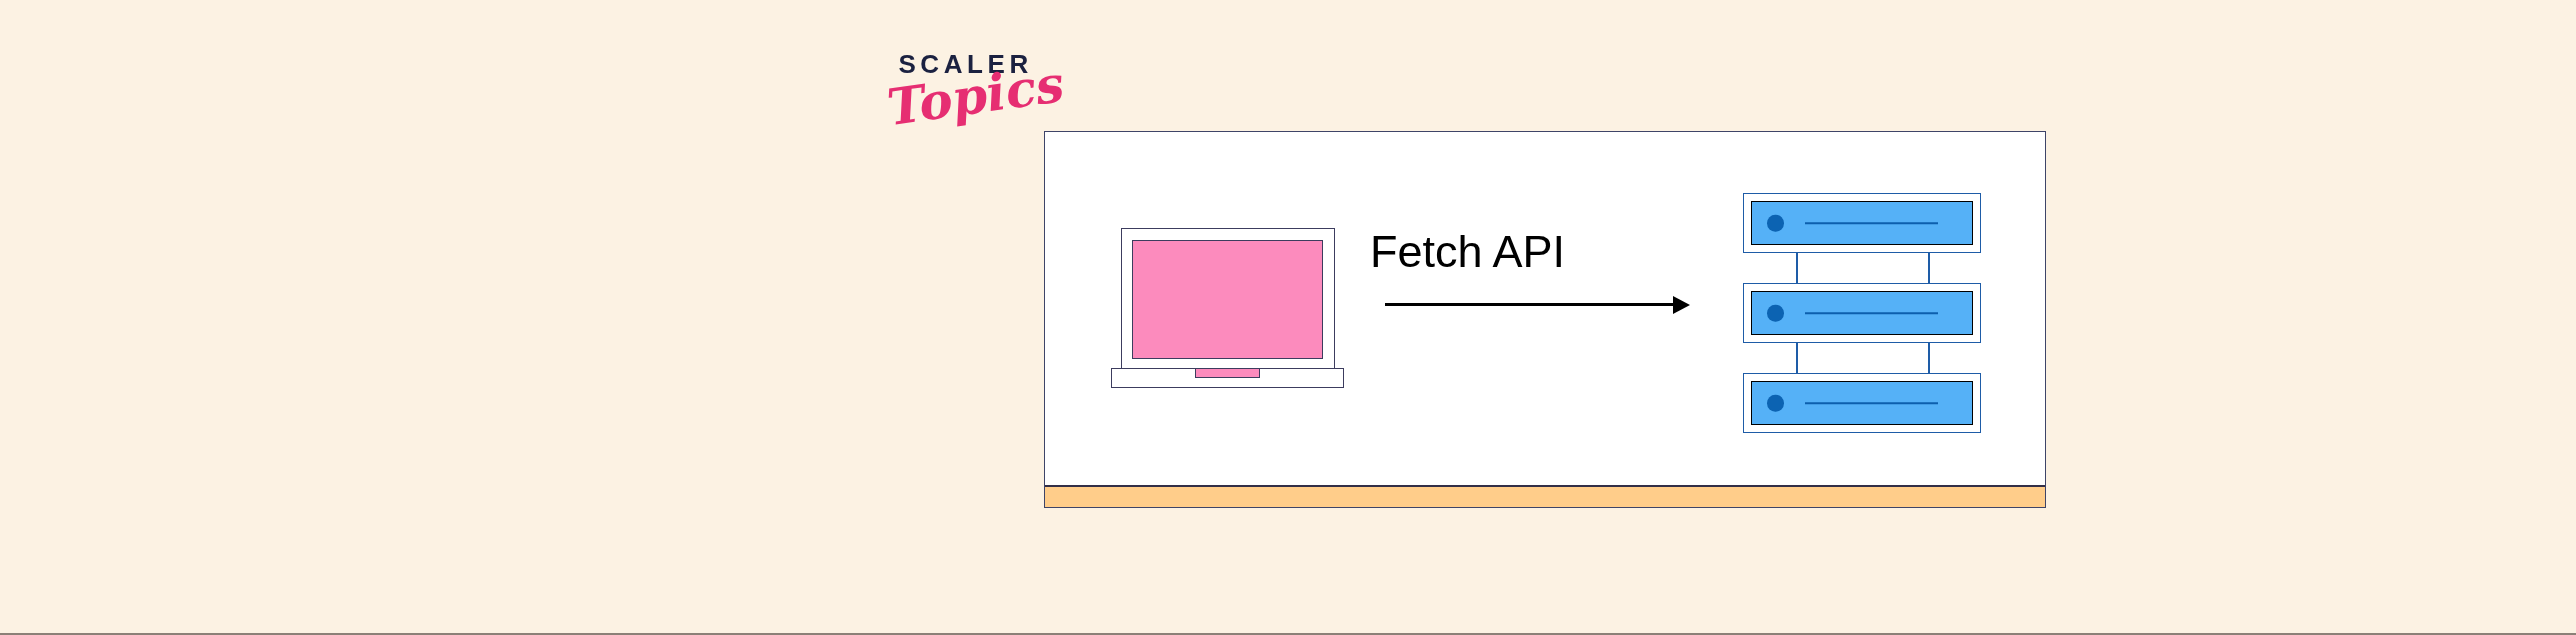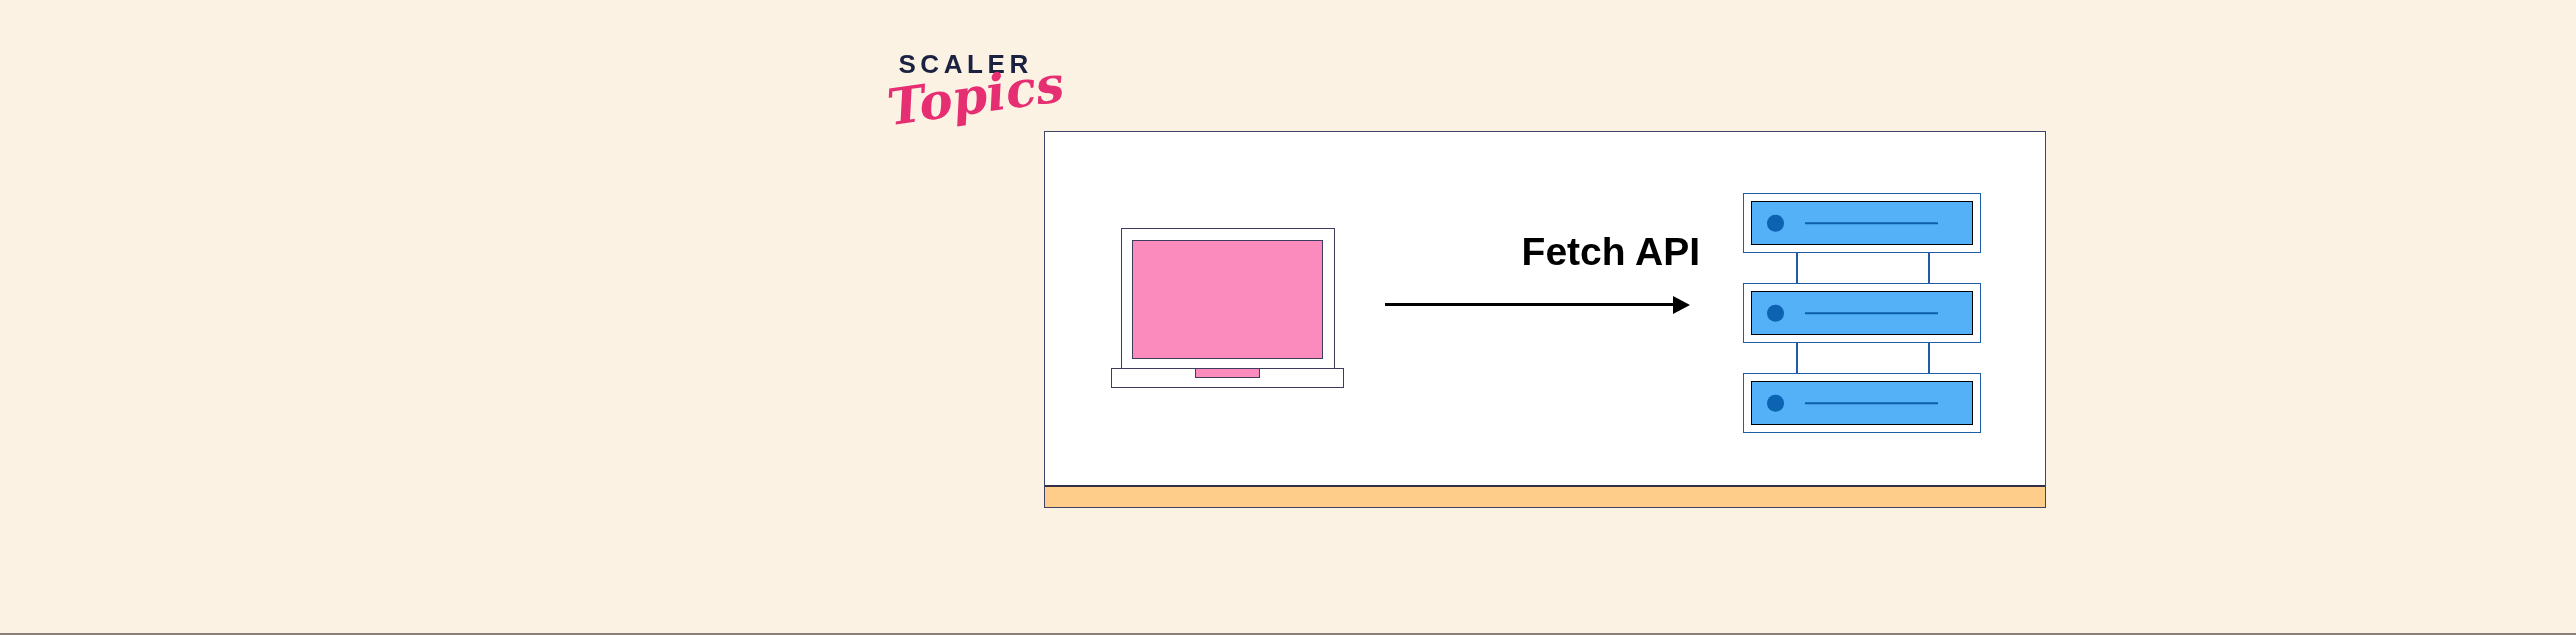--- a/index.html
+++ b/index.html
@@ -106,23 +106,23 @@
     width: 65px; height: 9.8px;
     background: var(--pink-fill);
     border: 1px solid var(--outline-navy);
   }
   
   .arrow-label {
     position: absolute;
     left: 1370px; top: 228px;
     width: 330px; height: 47px;
     line-height: 47px;
-    text-align: right;
-    font-size: 39px;
-    font-weight: 700;
+    text-align: left;
+    font-size: 45px;
+    font-weight: 400;
     color: var(--arrow-black);
     white-space: nowrap;
   }
   .arrow-line {
     position: absolute;
     left: 1385px; top: 303px;
     width: 290px; height: 2.6px;
     background: var(--arrow-black);
   }
   .arrow-head {

